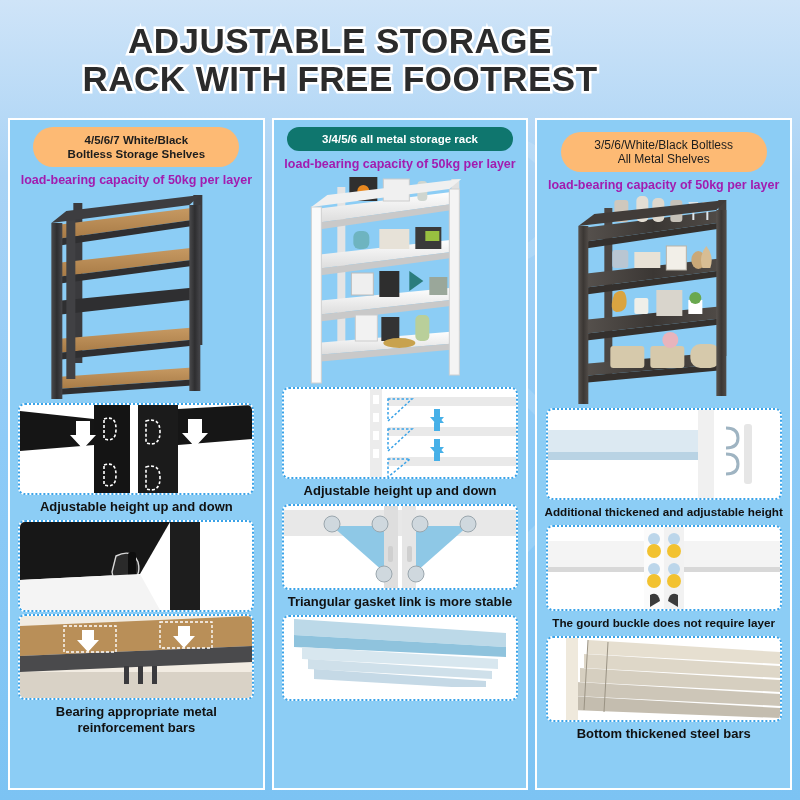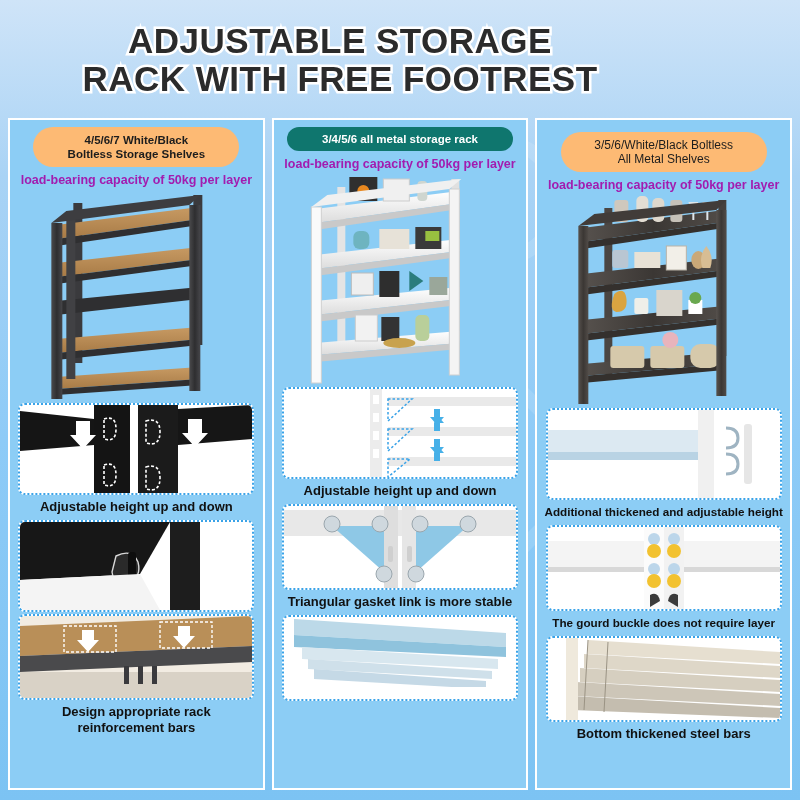--- a/index.html
+++ b/index.html
@@ -171,21 +171,21 @@
           <polygon points="158,10 170,10 170,20 175,20 164,32 153,20 158,20"></polygon>
         </g>
         <g fill="#3a3a3d">
           <rect x="104" y="50" width="5" height="18"></rect>
           <rect x="118" y="50" width="5" height="18"></rect>
           <rect x="132" y="50" width="5" height="18"></rect>
         </g>
       </svg>
     </div>
     <div class="cap two">
-      <div>Design appropriate rack</div>
+      <div>Bearing appropriate metal</div>
       <div>reinforcement bars</div>
     </div>
   </div>
 
   <div class="col">
     <div class="badge blue">
       <div>3/4/5/6 all metal storage rack</div>
     </div>
     <div class="subcap">load-bearing capacity of 50kg per layer</div>
 

